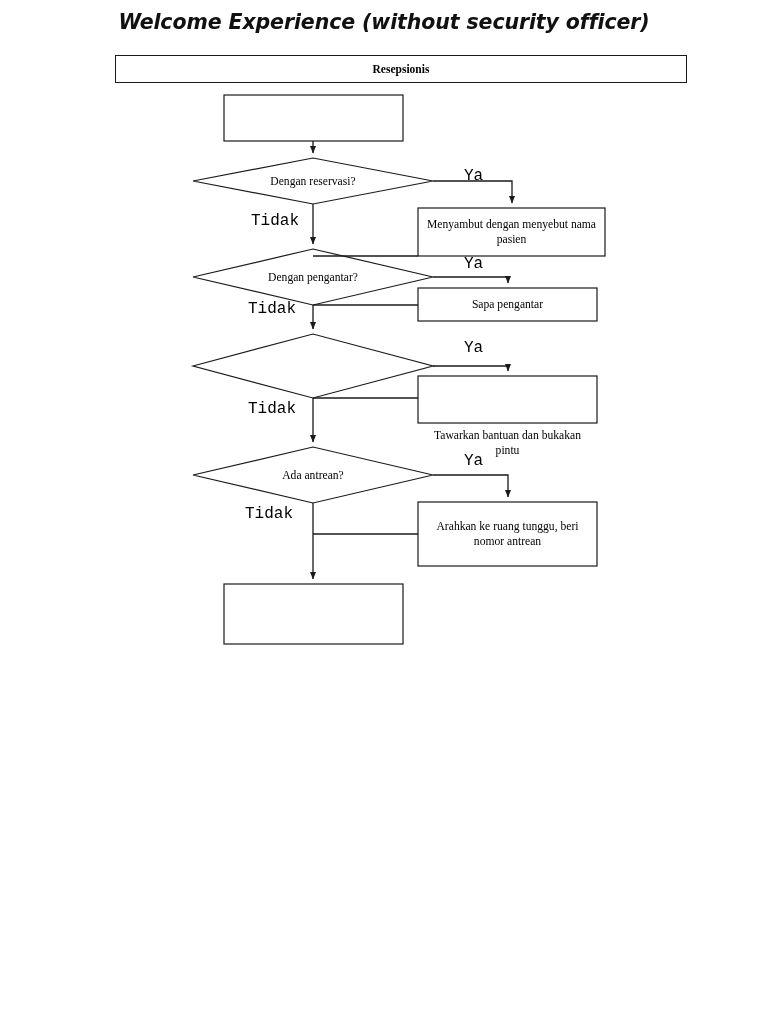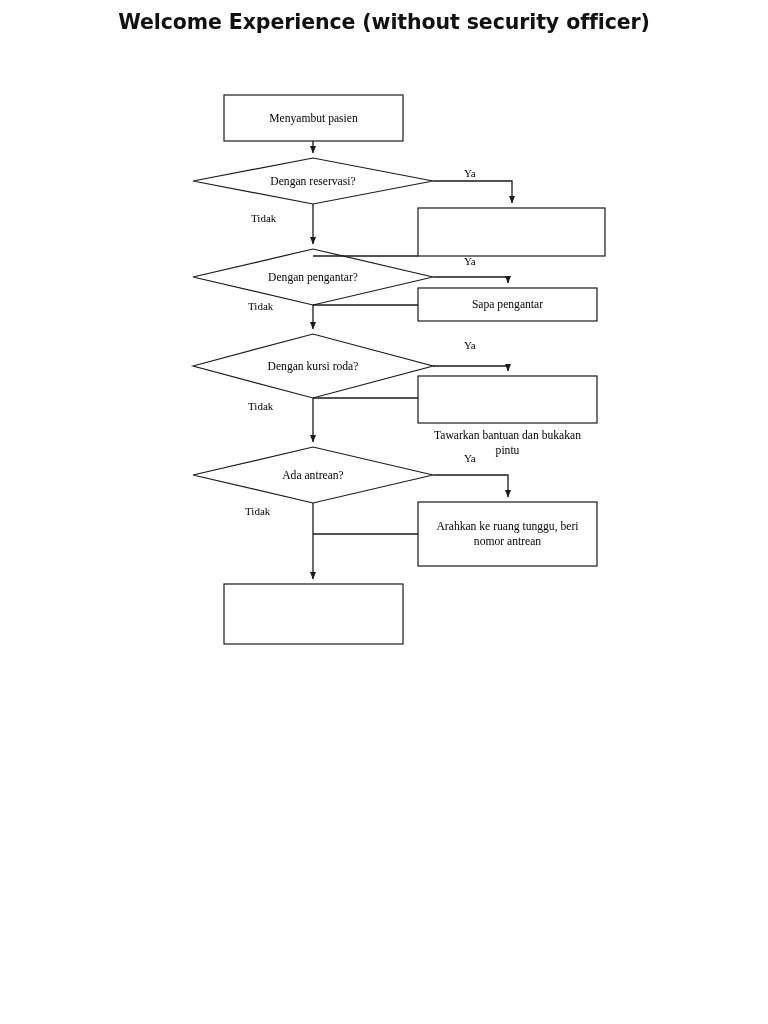--- a/index.html
+++ b/index.html
@@ -25,20 +25,21 @@
     position: absolute;
     left: 0;
     top: 10px;
     width: 768px;
     text-align: center;
     font-family: "DejaVu Sans", sans-serif;
     font-weight: bold;
     font-size: 20.5px;
     letter-spacing: -0.1px;
     color: #111111;
+    font-style: italic;
   }
   .lane-header {
     position: absolute;
     left: 115px;
     top: 55px;
     width: 572px;
     height: 28px;
     border: 1px solid #1a1a1a;
     box-sizing: border-box;
     display: flex;
@@ -63,33 +64,36 @@
     justify-content: center;
     text-align: center;
     font-family: "Liberation Serif", serif;
     font-size: 11.6px;
     line-height: 15px;
     color: #000000;
     pointer-events: none;
   }
   .edge-label {
     position: absolute;
-    font-family: Liberation Serif, serif;
-    font-size: 11px;
+    font-family: Liberation Mono, monospace;
+    font-size: 16px;
     color: #000000;
     white-space: nowrap;
   }
 </style>
 </head>
 <body>
 
 <div id="page">
 
   <div class="title">Welcome Experience (without security officer)</div>
 
+  <div class="lane-header">
+    <span>Resepsionis</span>
+  </div>
 
   <svg class="flow-svg" viewBox="0 0 768 1024" xmlns="http://www.w3.org/2000/svg">
     <defs>
       <marker id="arrow" markerWidth="9" markerHeight="9" refX="7.5" refY="3.2" orient="auto" markerUnits="userSpaceOnUse">
         <path d="M0,0 L8,3.2 L0,6.4 z" fill="#1a1a1a"></path>
       </marker>
     </defs>
 
     <g stroke="#1a1a1a" stroke-width="1.2" fill="#ffffff">
 
@@ -129,25 +133,24 @@
       <line x1="313" y1="398" x2="313" y2="442" marker-end="url(#arrow)"></line>
 
       <path d="M433,475 L508,475 L508,497" marker-end="url(#arrow)"></path>
 
       <path d="M418,534 L313,534"></path>
 
       <line x1="313" y1="503" x2="313" y2="579" marker-end="url(#arrow)"></line>
     </g>
   </svg>
 
-  <div class="node-label" style="left:224px;top:95px;width:179px;height:46px;">Menyambut pasien</div>
   <div class="node-label" style="left:203px;top:158px;width:220px;height:46px;">Dengan reservasi?</div>
+  <div class="node-label" style="left:423px;top:208px;width:177px;height:48px;">Menyambut dengan menyebut nama pasien</div>
   <div class="node-label" style="left:238px;top:249px;width:150px;height:56px;">Dengan pengantar?</div>
   <div class="node-label" style="left:418px;top:288px;width:179px;height:33px;border-radius:12px;">Sapa pengantar</div>
-  <div class="node-label" style="left:248px;top:334px;width:130px;height:64px;">Dengan kursi roda?</div>
   <div class="node-label" style="left:423px;top:376px;width:169px;height:47px;margin-top:43px;">Tawarkan bantuan dan bukakan pintu</div>
   <div class="node-label" style="left:420px;top:502px;width:175px;height:64px;">Arahkan ke ruang tunggu, beri nomor antrean</div>
   <div class="node-label" style="left:233px;top:447px;width:160px;height:56px;">Ada antrean?</div>
 
   <div class="edge-label" style="left:464px;top:167px;">Ya</div>
   <div class="edge-label" style="left:251px;top:212px;">Tidak</div>
   <div class="edge-label" style="left:464px;top:255px;">Ya</div>
   <div class="edge-label" style="left:248px;top:300px;">Tidak</div>
   <div class="edge-label" style="left:464px;top:339px;">Ya</div>
   <div class="edge-label" style="left:248px;top:400px;">Tidak</div>

